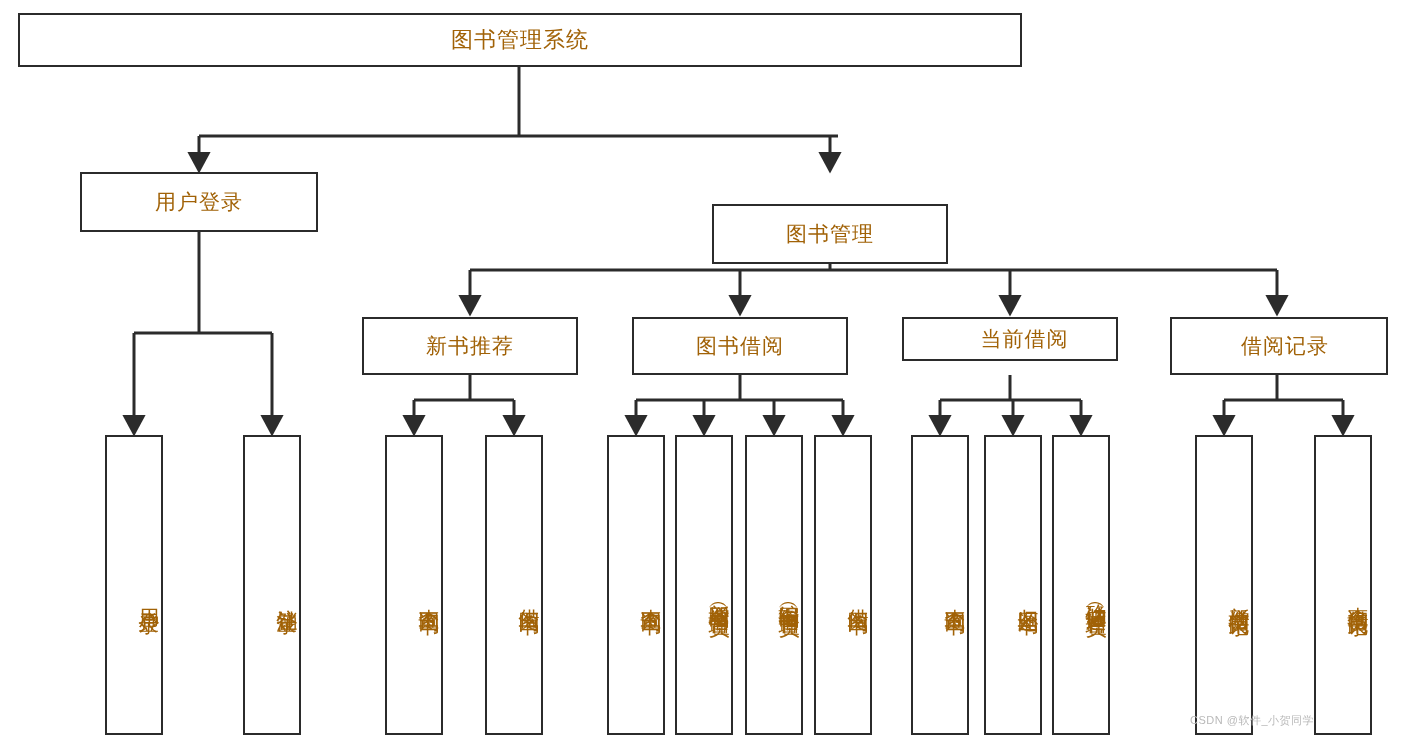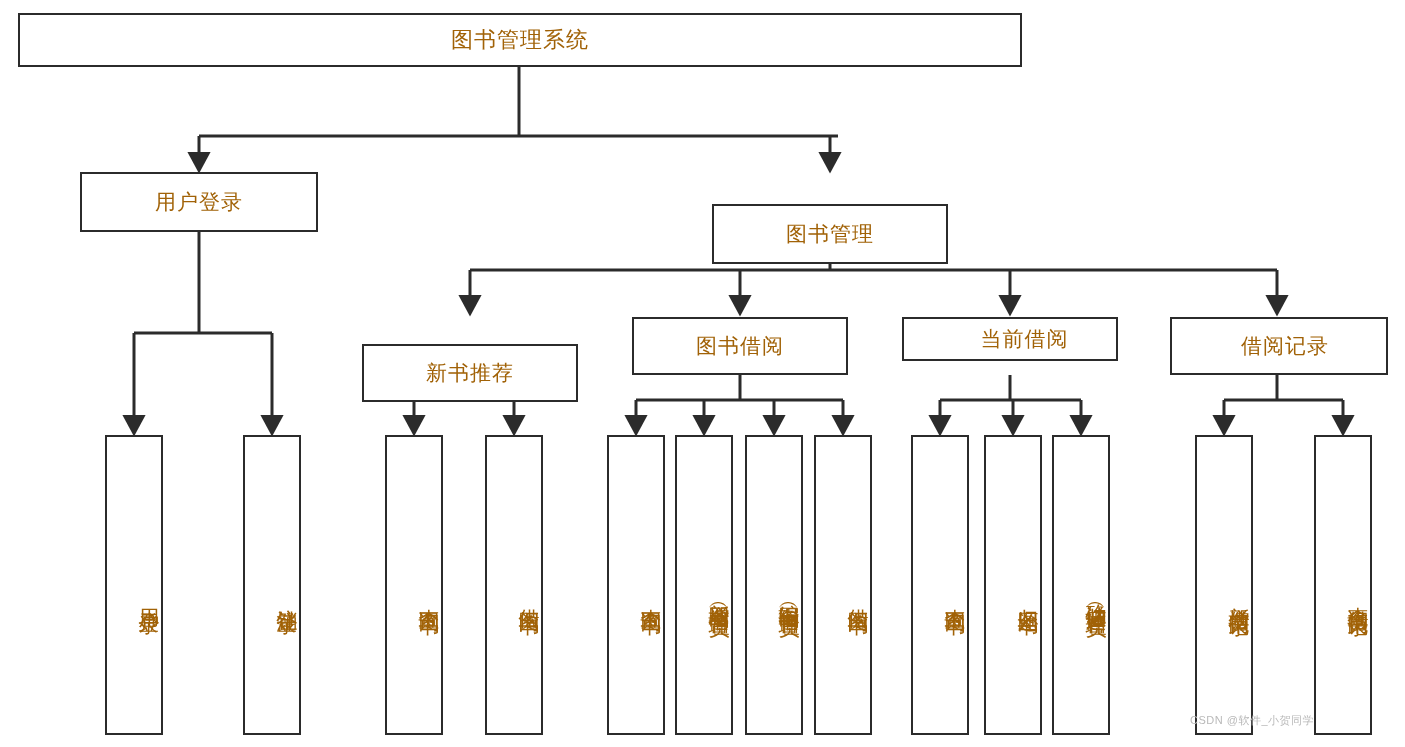--- a/index.html
+++ b/index.html
@@ -125,21 +125,21 @@
     <span>图书管理系统</span>
   </div>
 
   <div class="node horiz" style="left:80px; top:172px; width:238px; height:60px;">
     <span>用户登录</span>
   </div>
   <div class="node horiz" style="left:712px; top:172px; width:236px; height:60px;margin-top:32px;">
     <span>图书管理</span>
   </div>
 
-  <div class="node horiz" style="left:362px; top:317px; width:216px; height:58px;margin-top:27px;">
+  <div class="node horiz" style="left:362px; top:317px; width:216px; height:58px;">
     <span>新书推荐</span>
   </div>
   <div class="node horiz" style="left:632px; top:317px; width:216px; height:58px;">
     <span>图书借阅</span>
   </div>
   <div class="node horiz" style="left:902px; top:317px; width:216px; height:44px;padding-left:29px;">
     <span>当前借阅</span>
   </div>
   <div class="node horiz" style="left:1170px; top:317px; width:218px; height:58px;padding-left:12px;">
     <span>借阅记录</span>

